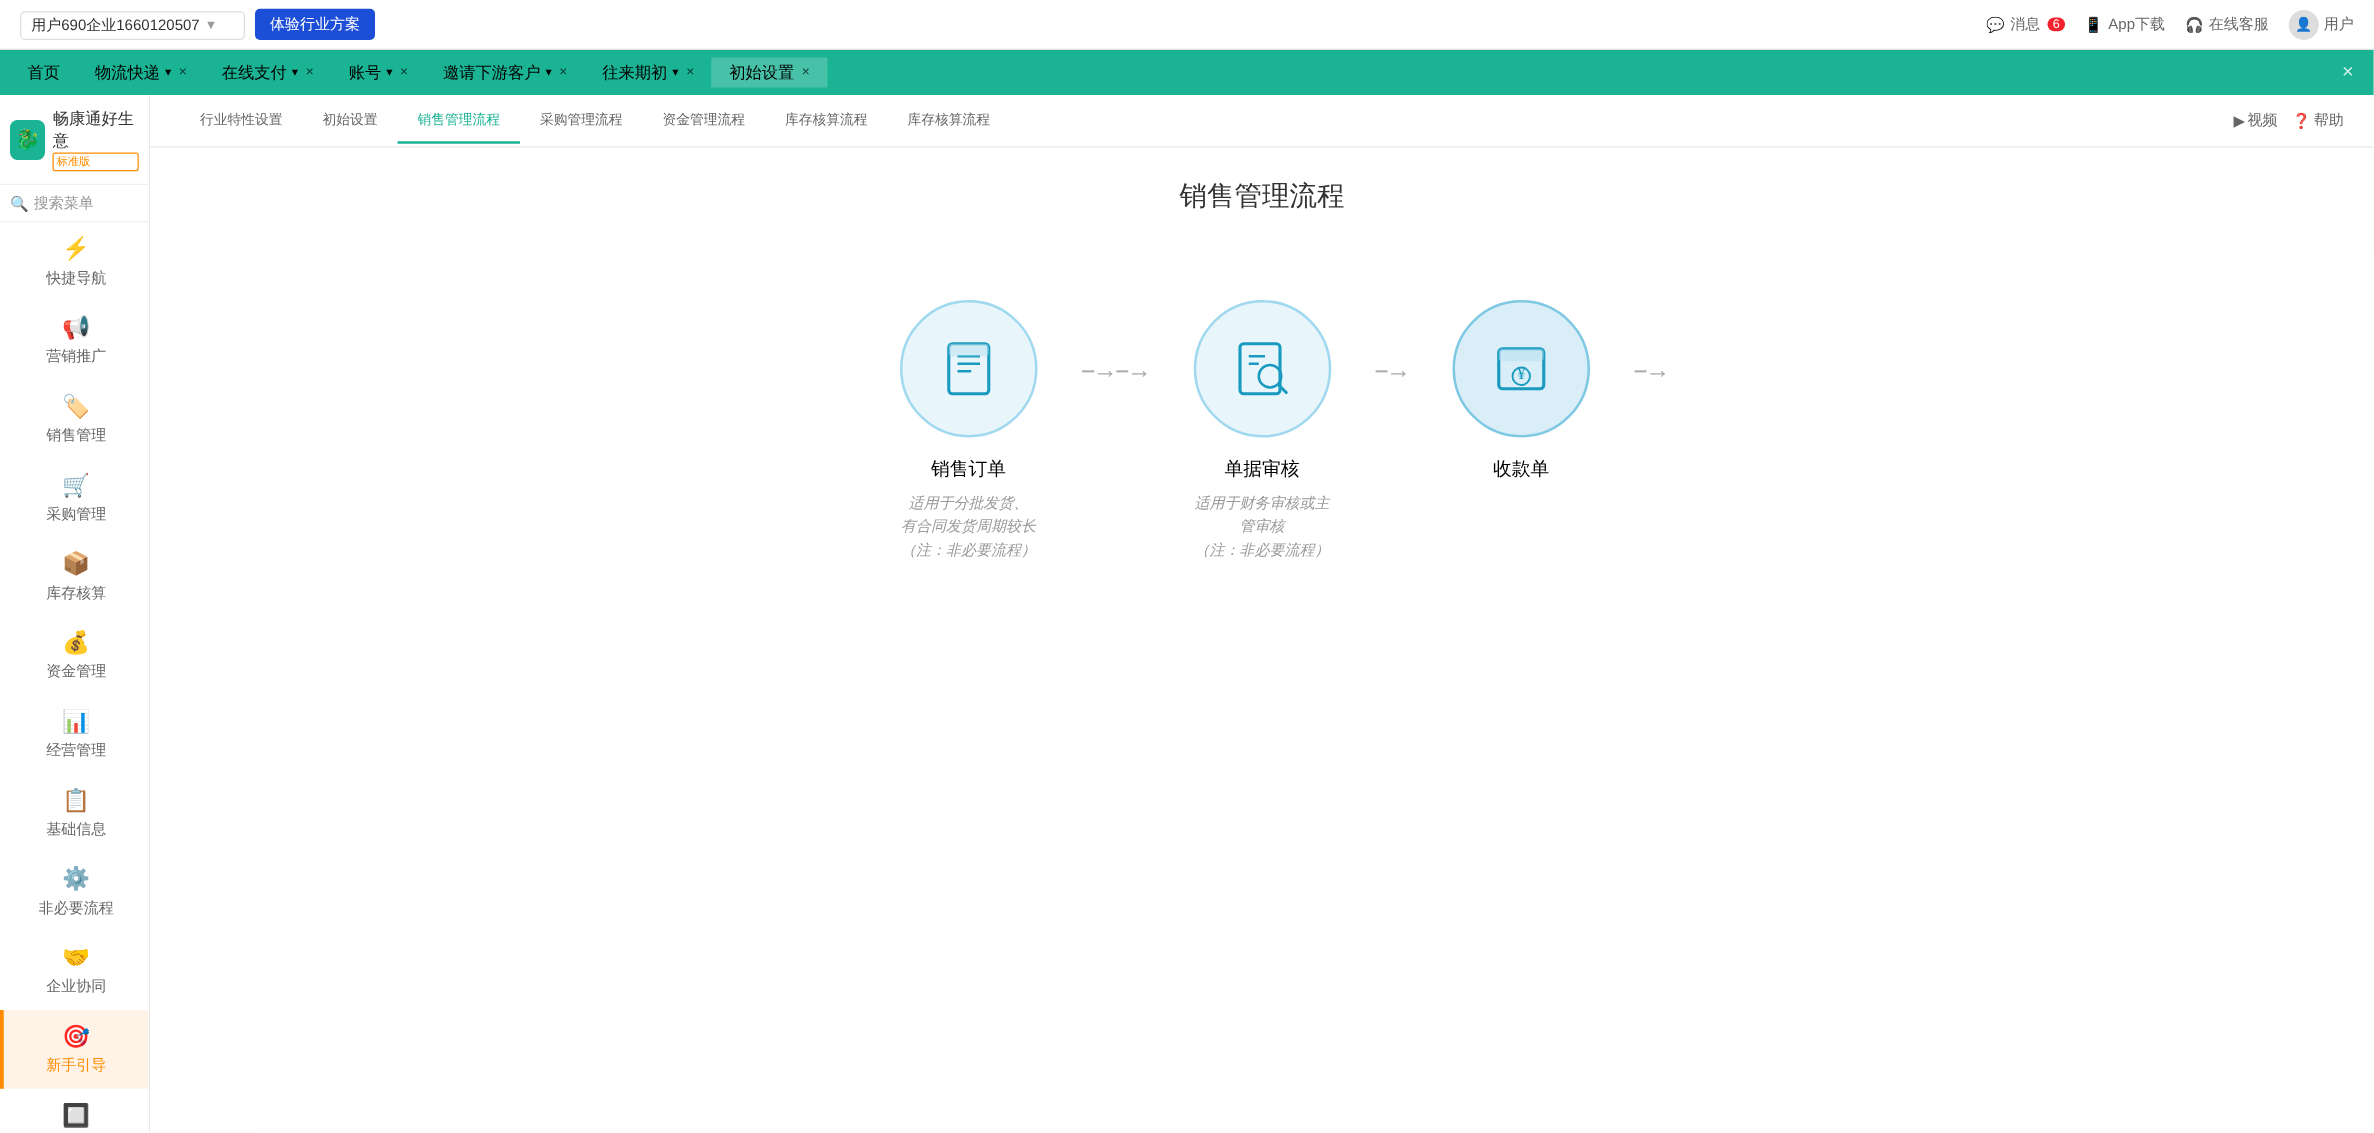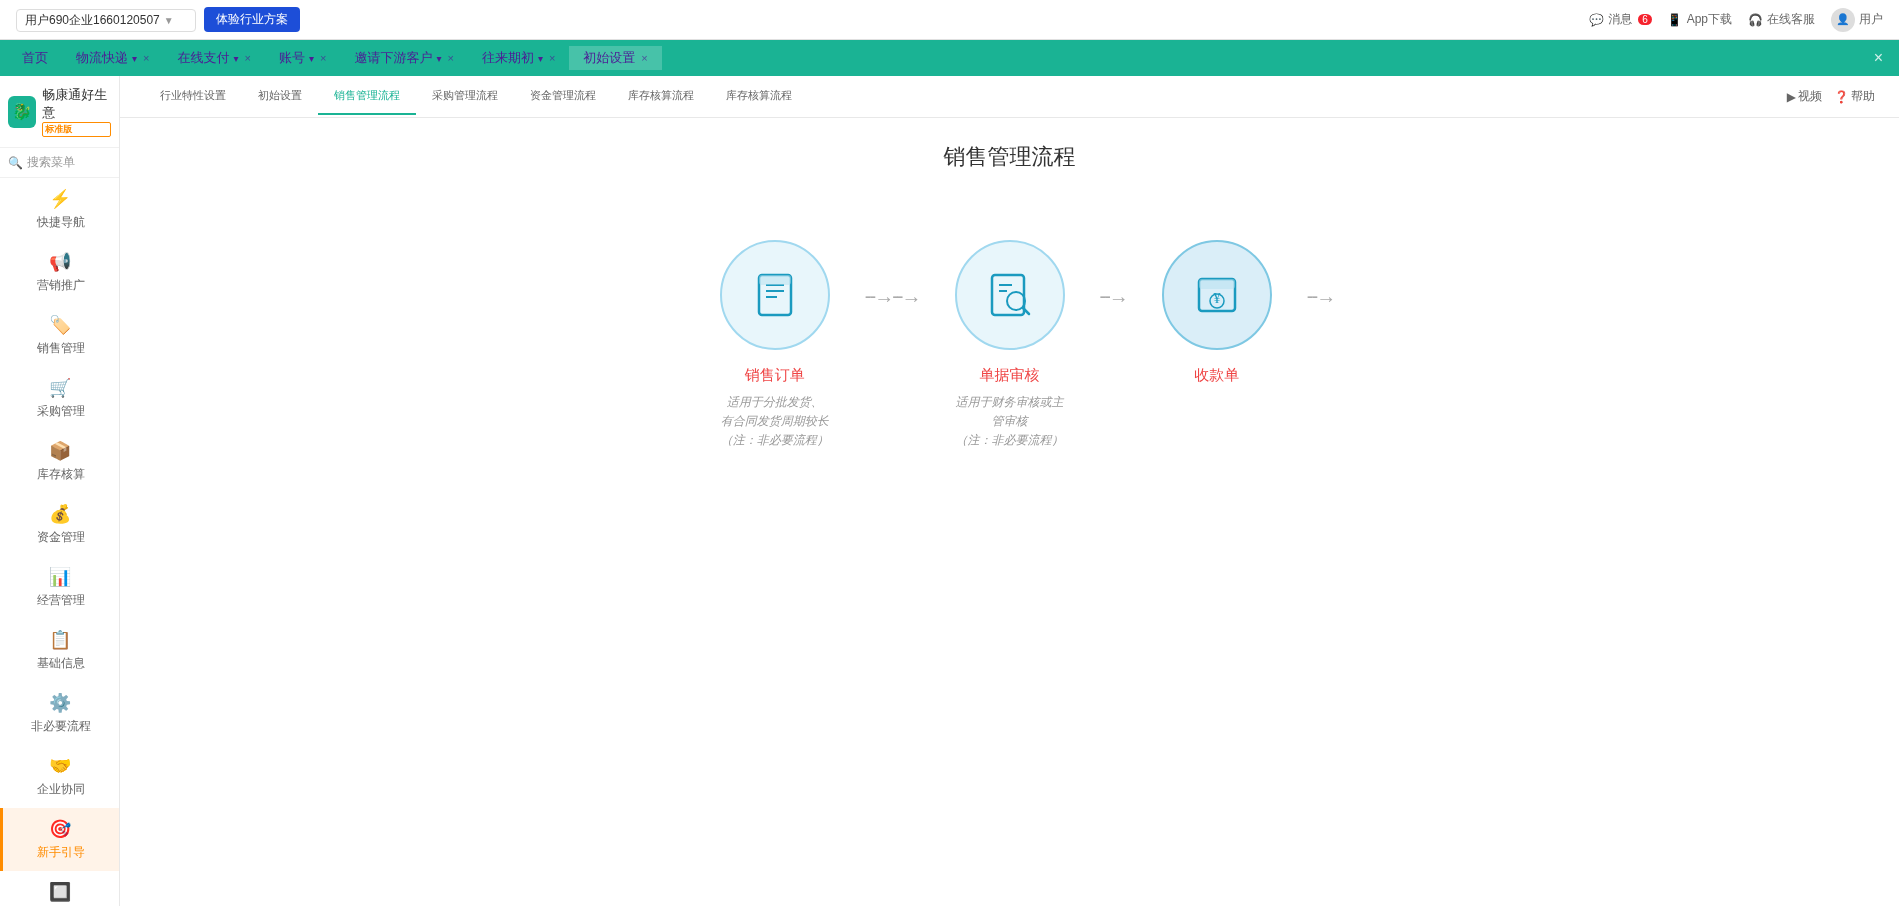--- a/index.html
+++ b/index.html
@@ -26,21 +26,21 @@
     .top-bar-right .icon-item { display: flex; align-items: center; gap: 4px; cursor: pointer; }
     .badge { background: #f5222d; color: #fff; border-radius: 8px; font-size: 10px; padding: 0 4px; margin-left: 2px; }
     .avatar { width: 24px; height: 24px; border-radius: 50%; background: #ddd; display: flex; align-items: center; justify-content: center; font-size: 11px; color: #666; }
 
     
     .nav-bar {
       background: #1ab394; display: flex; align-items: center; padding: 0 8px;
       min-height: 36px; position: relative;
     }
     .nav-item {
-      color: #4c1d95; padding: 0 14px; height: 24px; display: flex; align-items: center;
+      color: #000000; padding: 0 14px; height: 24px; display: flex; align-items: center;
       font-size: 13px; cursor: pointer; position: relative; white-space: nowrap;
     }
     .nav-item.active { background: rgba(255,255,255,0.2); }
     .nav-item .close-x { margin-left: 6px; font-size: 11px; opacity: 0.7; }
     .nav-item .arrow { margin-left: 4px; font-size: 10px; }
     .nav-close-btn {
       margin-left: auto; color: #fff; font-size: 16px; cursor: pointer; padding: 0 8px; opacity: 0.8;
     }
 
     
@@ -49,21 +49,21 @@
     
     .sidebar {
       width: 120px; min-width: 120px; background: #fff; border-right: 1px solid #e8e8e8;
       display: flex; flex-direction: column; overflow-y: auto;
     }
     .sidebar-logo {
       padding: 10px 8px; border-bottom: 1px solid #f0f0f0;
       display: flex; align-items: center; gap: 6px;
     }
     .logo-icon { width: 32px; height: 32px; background: #1ab394; border-radius: 6px; display: flex; align-items: center; justify-content: center; color: #fff; font-size: 16px; }
-    .logo-badge { font-size: 9px; color: #ff8c00; border: 1px solid #ff8c00; border-radius: 2px; padding: 0 2px; font-weight: bold; }
+    .logo-badge { font-size: 9px; color: #ff8c00; border: 1px solid #ff8c00; border-radius: 2px; padding: 0 2px; }
 
     .sidebar-search {
       padding: 6px 8px; border-bottom: 1px solid #f0f0f0;
       display: flex; align-items: center; gap: 4px; color: #999; cursor: pointer; font-size: 12px;
     }
     .sidebar-item {
       display: flex; flex-direction: column; align-items: center; justify-content: center;
       padding: 10px 4px; cursor: pointer; color: #666; font-size: 12px; gap: 4px;
       border-left: 3px solid transparent;
     }
@@ -93,21 +93,21 @@
     
     .flow-diagram { display: flex; align-items: flex-start; justify-content: center; gap: 0; padding: 20px 0; }
     .flow-step { display: flex; flex-direction: column; align-items: center; width: 180px; }
     .flow-circle {
       width: 110px; height: 110px; border-radius: 50%;
       border: 2px solid #a0d8ef; background: #e8f6fb;
       display: flex; align-items: center; justify-content: center;
       margin-bottom: 16px;
     }
     .flow-circle svg { width: 52px; height: 52px; }
-    .flow-step-name { font-size: 15px; color: #ef4444; margin-bottom: 8px; text-align: right; }
+    .flow-step-name { font-size: 15px; color: #000000; margin-bottom: 8px; text-align: right; }
     .flow-step-desc { font-size: 12px; color: #999; text-align: center; line-height: 1.6; font-style: italic; }
     .flow-arrow {
       display: flex; align-items: center; padding-top: 45px; color: #aaa; font-size: 20px; letter-spacing: -2px;
     }
 
     
     .flow-circle.highlight {
       border-color: #7ec8e3; background: #daeef8;
     }
   </style>

